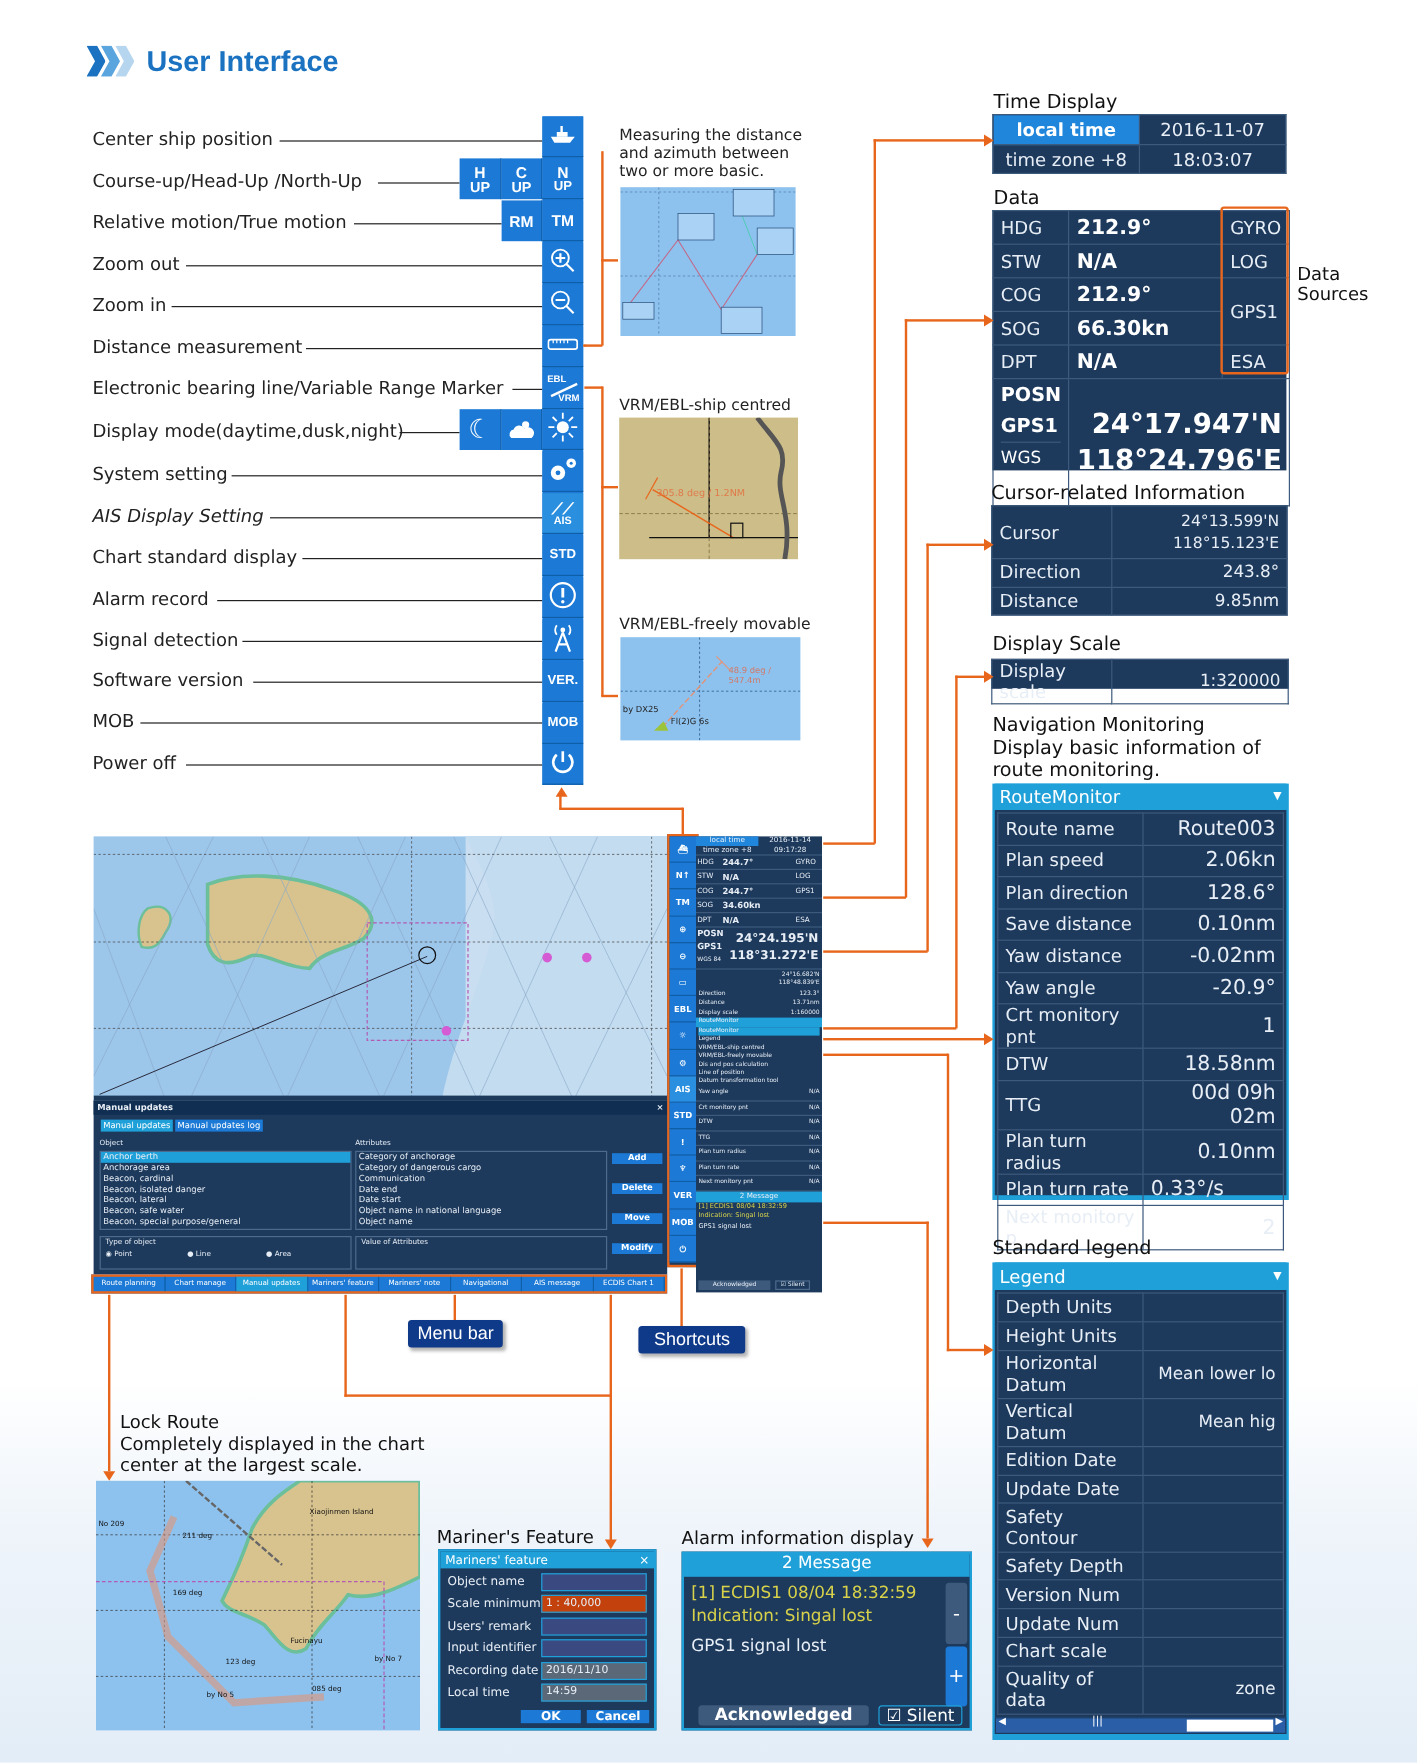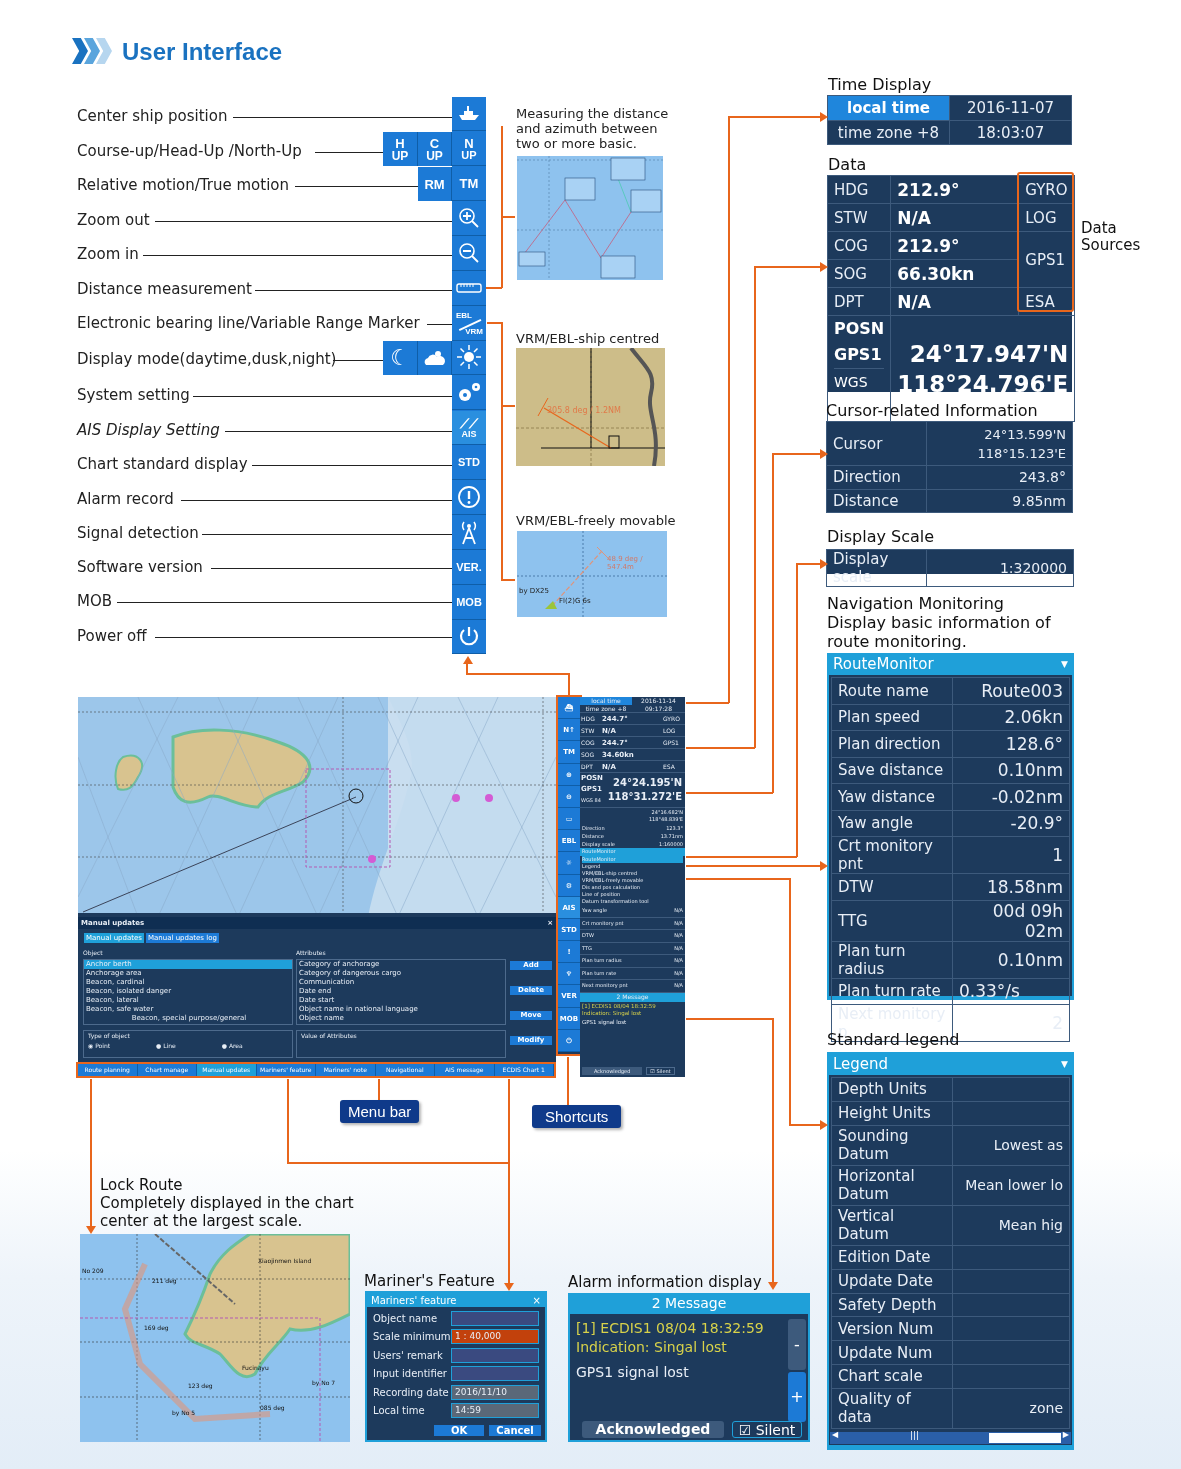--- a/index.html
+++ b/index.html
@@ -424,37 +424,37 @@
         <tbody>
           <tr style="height:22px">
             <td style="width:121px">Depth Units</td>
             <td style="text-align:right;font-size:14px"></td>
           </tr>
           <tr style="height:22px">
             <td style="width:121px">Height Units</td>
             <td style="text-align:right;font-size:14px"></td>
           </tr>
           <tr style="height:22px">
-            <td style="width:121px">Sounding Datum</td>
-            <td style="text-align:right;font-size:14px">Lowest as</td>
-          </tr>
-          <tr style="height:22px">
             <td style="width:121px">Horizontal Datum</td>
             <td style="text-align:right;font-size:14px">Mean lower lo</td>
           </tr>
           <tr style="height:22px">
             <td style="width:121px">Vertical Datum</td>
             <td style="text-align:right;font-size:14px">Mean hig</td>
           </tr>
           <tr style="height:22px">
             <td style="width:121px">Edition Date</td>
             <td style="text-align:right;font-size:14px"></td>
           </tr>
           <tr style="height:22px">
             <td style="width:121px">Update Date</td>
+            <td style="text-align:right;font-size:14px"></td>
+          </tr>
+          <tr style="height:22px">
+            <td style="width:121px">Safety Contour</td>
             <td style="text-align:right;font-size:14px"></td>
           </tr>
           <tr style="height:22px">
             <td style="width:121px">Safety Depth</td>
             <td style="text-align:right;font-size:14px"></td>
           </tr>
           <tr style="height:22px">
             <td style="width:121px">Version Num</td>
             <td style="text-align:right;font-size:14px"></td>
           </tr>
@@ -542,21 +542,21 @@
     <span style="background:#1c7ad6;color:#fff;padding:1px 2px">Manual updates log</span>
   </div>
   <div style="position:absolute;left:5px;top:32px;font-size:6px">Object</div>
   <div style="position:absolute;left:5px;top:42px;width:210px;height:66px;border:1px solid #4d6a8c" id="obj-list">
       <div style="height:9px;line-height:9px;padding-left:2px;background:#1fa0d9">Anchor berth</div>
       <div style="height:9px;line-height:9px;padding-left:2px;">Anchorage area</div>
       <div style="height:9px;line-height:9px;padding-left:2px;">Beacon, cardinal</div>
       <div style="height:9px;line-height:9px;padding-left:2px;">Beacon, isolated danger</div>
       <div style="height:9px;line-height:9px;padding-left:2px;">Beacon, lateral</div>
       <div style="height:9px;line-height:9px;padding-left:2px;">Beacon, safe water</div>
-      <div style="height:9px;line-height:9px;padding-left:2px;text-align:center;">Beacon, special purpose/general</div>
+      <div style="height:9px;line-height:9px;padding-left:2px;">Beacon, special purpose/general</div>
     </div>
   <div style="position:absolute;left:218px;top:32px;font-size:6px">Attributes</div>
   <div style="position:absolute;left:218px;top:42px;width:210px;height:66px;border:1px solid #4d6a8c" id="attr-list">
       <div style="height:9px;line-height:9px;padding-left:2px">Category of anchorage</div>
       <div style="height:9px;line-height:9px;padding-left:2px">Category of dangerous cargo</div>
       <div style="height:9px;line-height:9px;padding-left:2px">Communication</div>
       <div style="height:9px;line-height:9px;padding-left:2px">Date end</div>
       <div style="height:9px;line-height:9px;padding-left:2px">Date start</div>
       <div style="height:9px;line-height:9px;padding-left:2px">Object name in national language</div>
       <div style="height:9px;line-height:9px;padding-left:2px">Object name</div>

